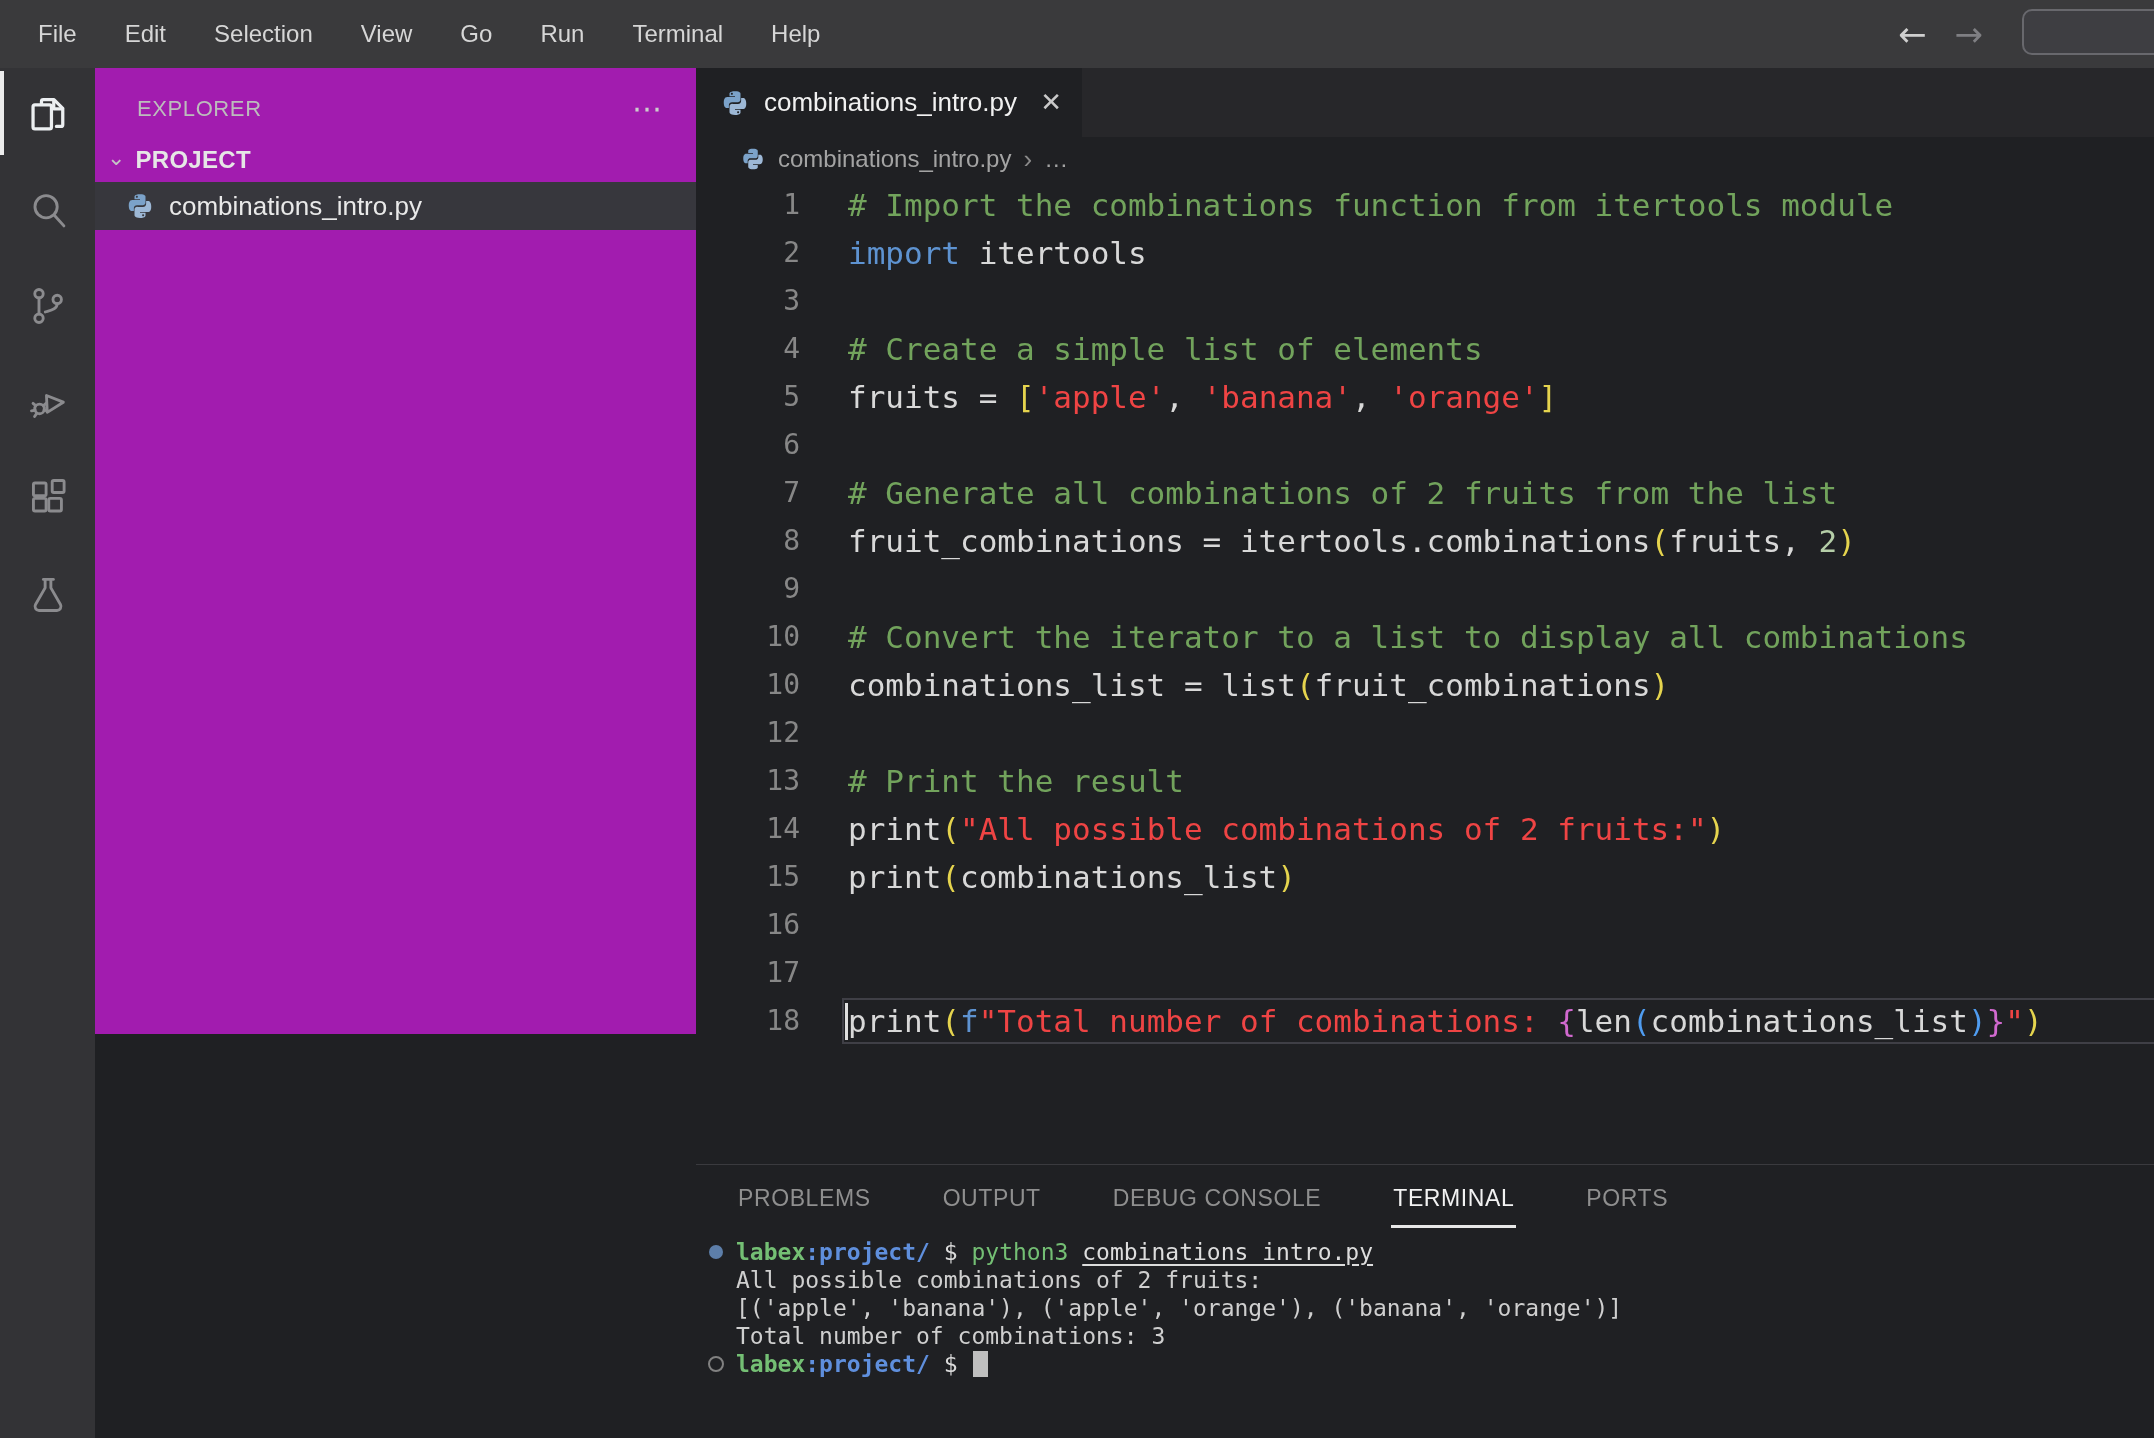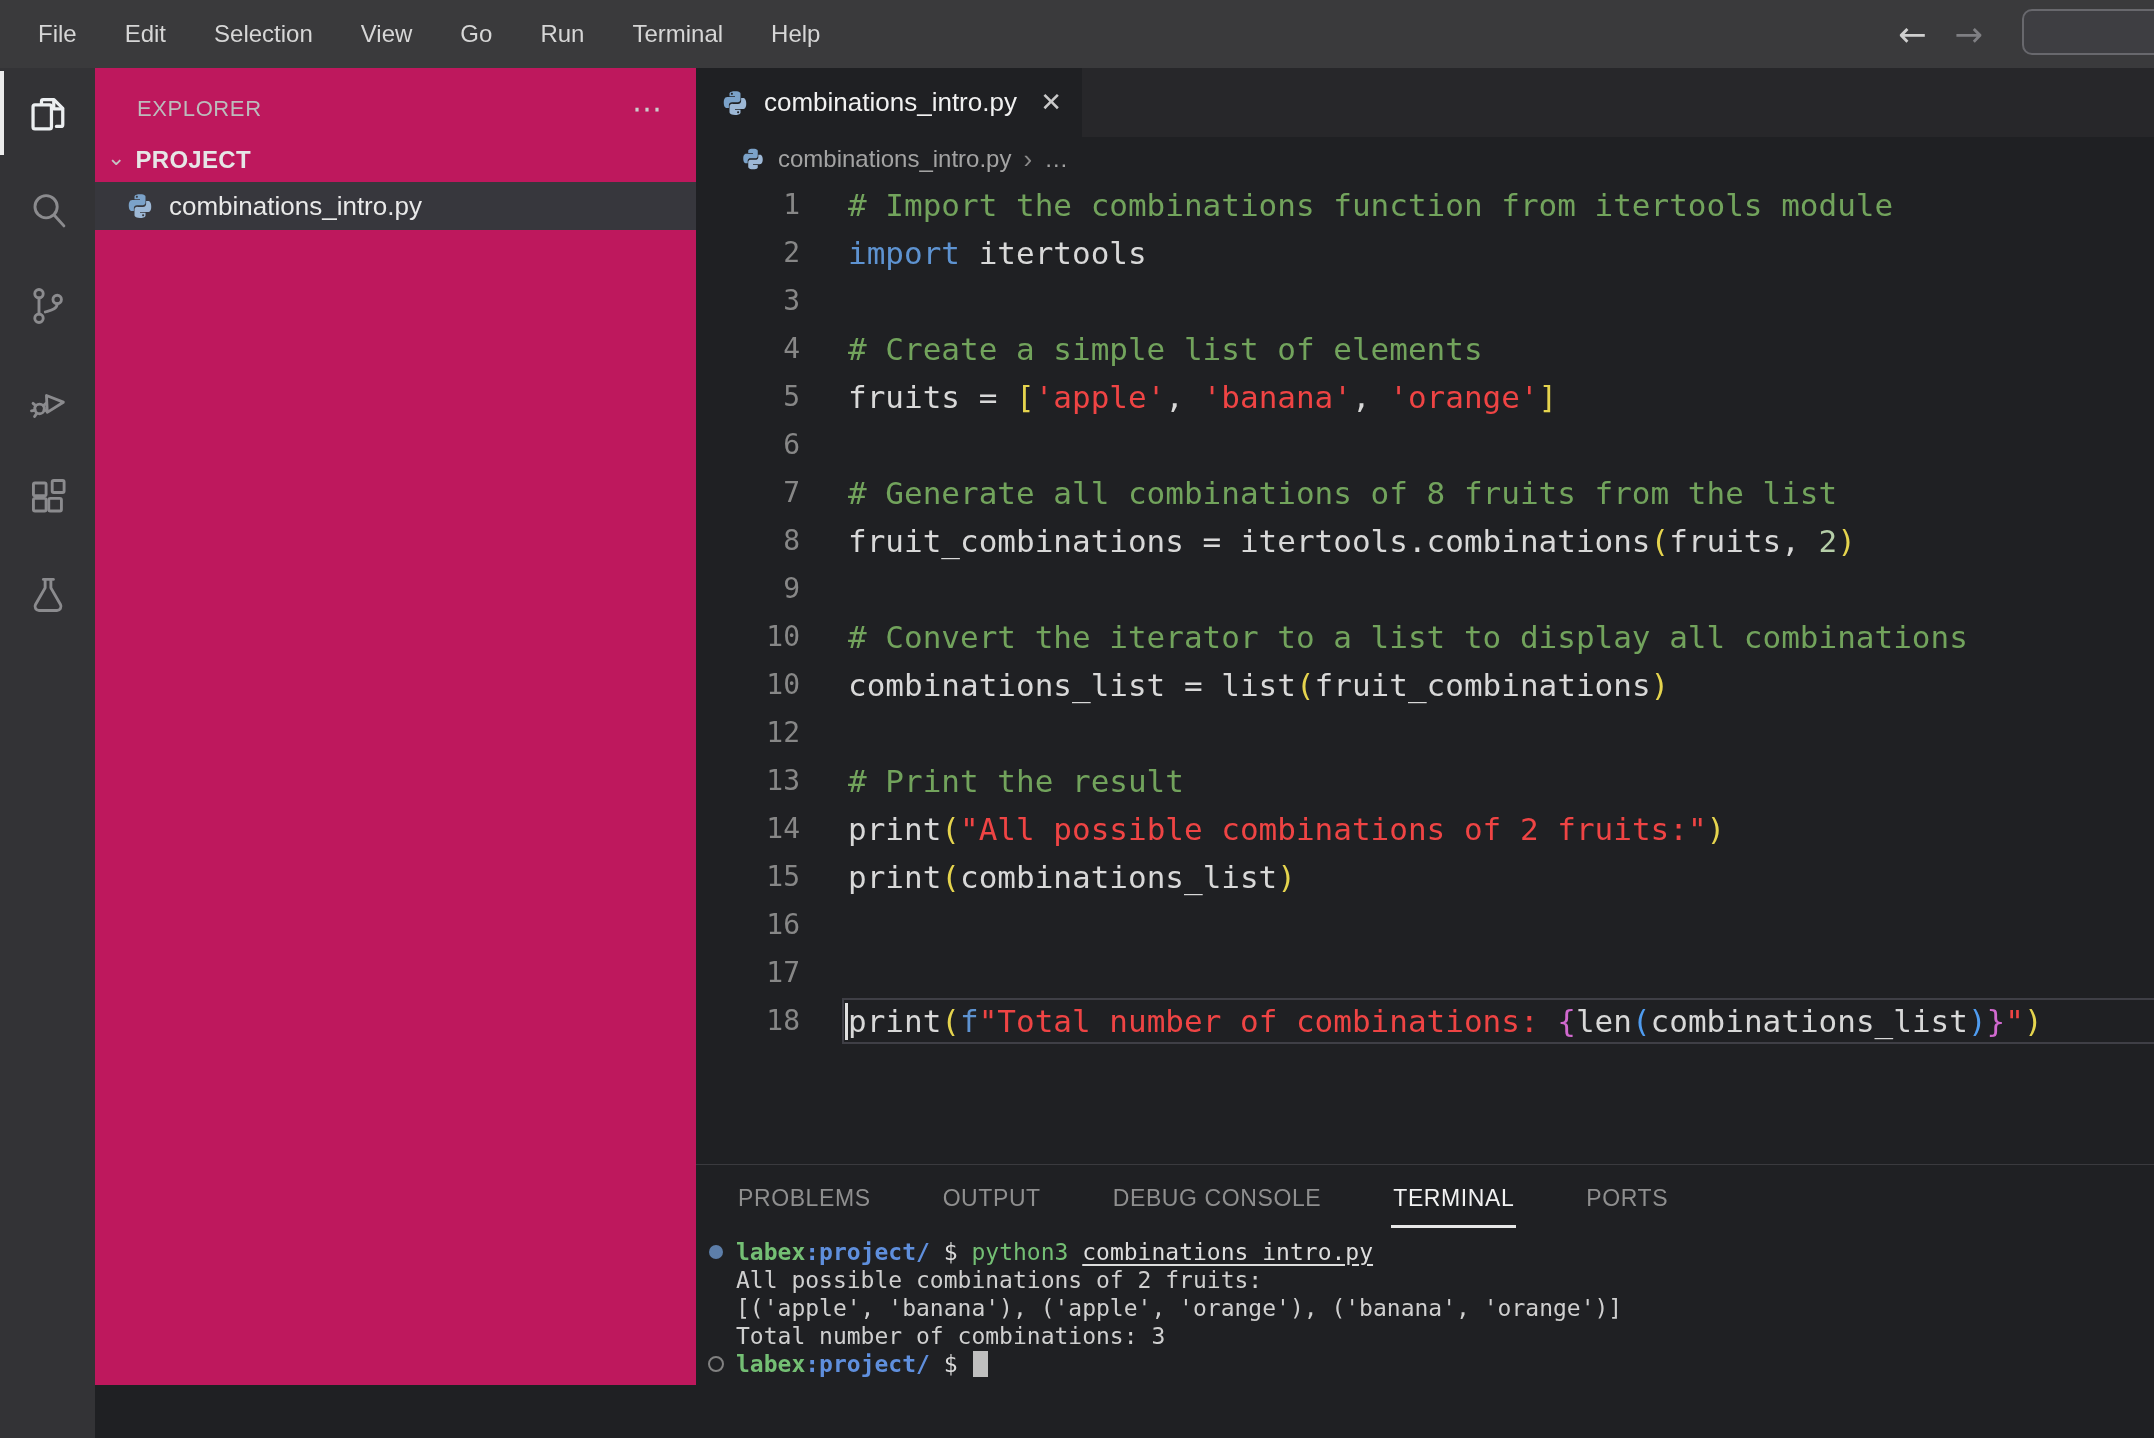--- a/index.html
+++ b/index.html
@@ -19,21 +19,21 @@
 
   
   .activitybar{position:absolute;left:0;top:68px;width:95px;height:1370px;background:#333336;}
   .ab-indicator{position:absolute;left:0;top:3px;width:4px;height:84px;background:#ececec;}
   .ab-items{display:flex;flex-direction:column;align-items:center;padding-top:21px;gap:46px;}
   .ab-item{width:50px;height:50px;display:flex;align-items:center;justify-content:center;}
   .ab-item svg{width:46px;height:46px;stroke:#8b8b8e;fill:none;stroke-width:1.5;stroke-linejoin:round;stroke-linecap:round;}
   .ab-item.active svg{stroke:#eceff1;stroke-width:1.7;}
 
   
-  .sidebar{position:absolute;left:95px;top:68px;width:601px;height:1317px;background:#be185d;}
+  .sidebar{position:absolute;left:95px;top:68px;width:601px;height:966px;background:#a21caf;}
   .sb-header{display:flex;align-items:center;padding:28px 34px 16px 42px;}
   .sb-title{color:#bcbcbc;font-size:22px;letter-spacing:0.6px;}
   .sb-actions{margin-left:auto;color:#cccccc;font-size:30px;line-height:20px;}
   .sb-section{display:flex;align-items:center;height:44px;padding-left:12px;gap:10px;}
   .sb-chevron{color:#c5c5c5;font-size:22px;transform:translateY(-2px);}
   .sb-section-label{color:#e6e6e6;font-size:24px;font-weight:bold;letter-spacing:0.3px;}
   .sb-file{height:48px;display:flex;align-items:center;background:#37373d;padding-left:30px;gap:14px;}
   .sb-file-label{color:#e9e9e9;font-size:26px;}
   .pyicon{width:30px;height:30px;flex:0 0 auto;}
 
@@ -212,21 +212,21 @@
         <div class="code-line">
           <span class="gutter">5</span>
           <span class="content"><span class="tk-id">fruits = </span><span class="tk-b1">[</span><span class="tk-str">'apple'</span><span class="tk-id">, </span><span class="tk-str">'banana'</span><span class="tk-id">, </span><span class="tk-str">'orange'</span><span class="tk-b1">]</span></span>
         </div>
         <div class="code-line">
           <span class="gutter">6</span>
           <span class="content"></span>
         </div>
         <div class="code-line">
           <span class="gutter">7</span>
-          <span class="content"><span class="tk-cm"># Generate all combinations of 8 fruits from the list</span></span>
+          <span class="content"><span class="tk-cm"># Generate all combinations of 2 fruits from the list</span></span>
         </div>
         <div class="code-line">
           <span class="gutter">8</span>
           <span class="content"><span class="tk-id">fruit_combinations = itertools.combinations</span><span class="tk-b1">(</span><span class="tk-id">fruits, </span><span class="tk-num">2</span><span class="tk-b1">)</span></span>
         </div>
         <div class="code-line">
           <span class="gutter">9</span>
           <span class="content"></span>
         </div>
         <div class="code-line">

